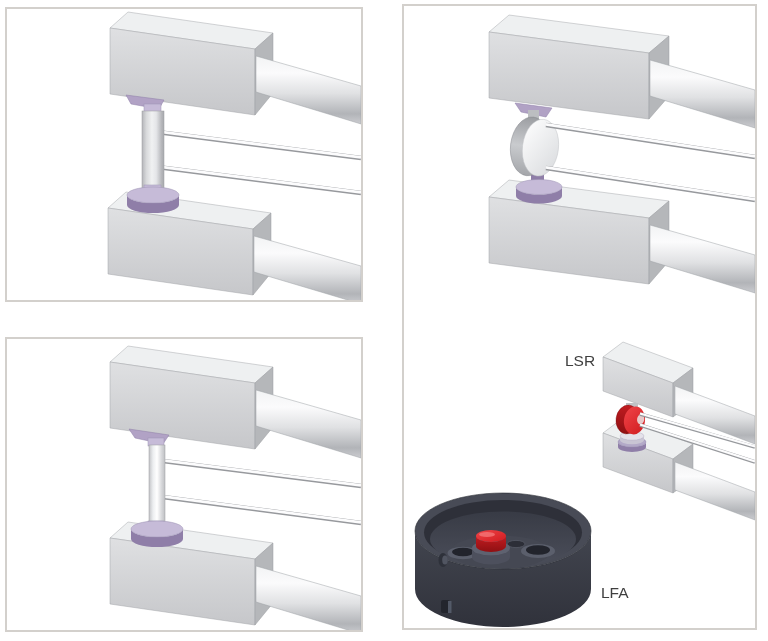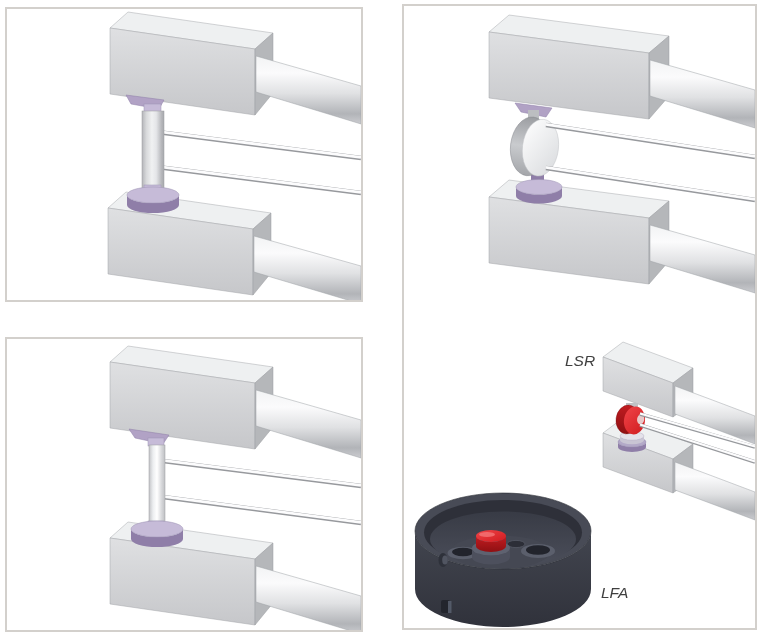--- a/index.html
+++ b/index.html
@@ -7,21 +7,21 @@
     --fitting-purple:#b1a2c5; --fitting-purple-light:#c6bbd8; --fitting-purple-dark:#8f7ea8;
     --sample-red:#e32327; --sample-red-dark:#a31417; --crucible:#484b56; --crucible-dark:#2e3039;
     --label-text:#3f3f3f;
   }
   html,body{margin:0;padding:0;}
   body{background:var(--background);font-family:"Liberation Sans",sans-serif;}
   .canvas{position:relative;width:768px;height:641px;background:var(--background);overflow:hidden;}
   .panel{position:absolute;border:2px solid var(--panel-border);background:#fff;box-sizing:border-box;overflow:hidden;}
   #panel-tl{left:5px;top:7px;width:358px;height:295px;}
   #panel-bl{left:5px;top:337px;width:358px;height:295px;}
-  #panel-r{left:402px;top:4px;width:355px;height:626px;font-style:italic;}
+  #panel-r{left:402px;top:4px;width:355px;height:626px;}
   svg{display:block;}
   .blocktop{fill:var(--block-top);stroke:#a8aaae;stroke-width:.5;}
   .blockside{fill:var(--block-side);stroke:#9a9ca0;stroke-width:.5;}
   .blockfront{stroke:#a2a4a8;stroke-width:.5;}
   .purple{fill:var(--fitting-purple);stroke:#8d7ca6;stroke-width:.5;}
   .purple-light{fill:var(--fitting-purple-light);stroke:#9d93b3;stroke-width:.5;}
   .purple-dark{fill:var(--fitting-purple-dark);}
   .svg-label{fill:var(--label-text);font-family:"Liberation Sans",sans-serif;font-size:15.5px;}
 </style>
 </head>

